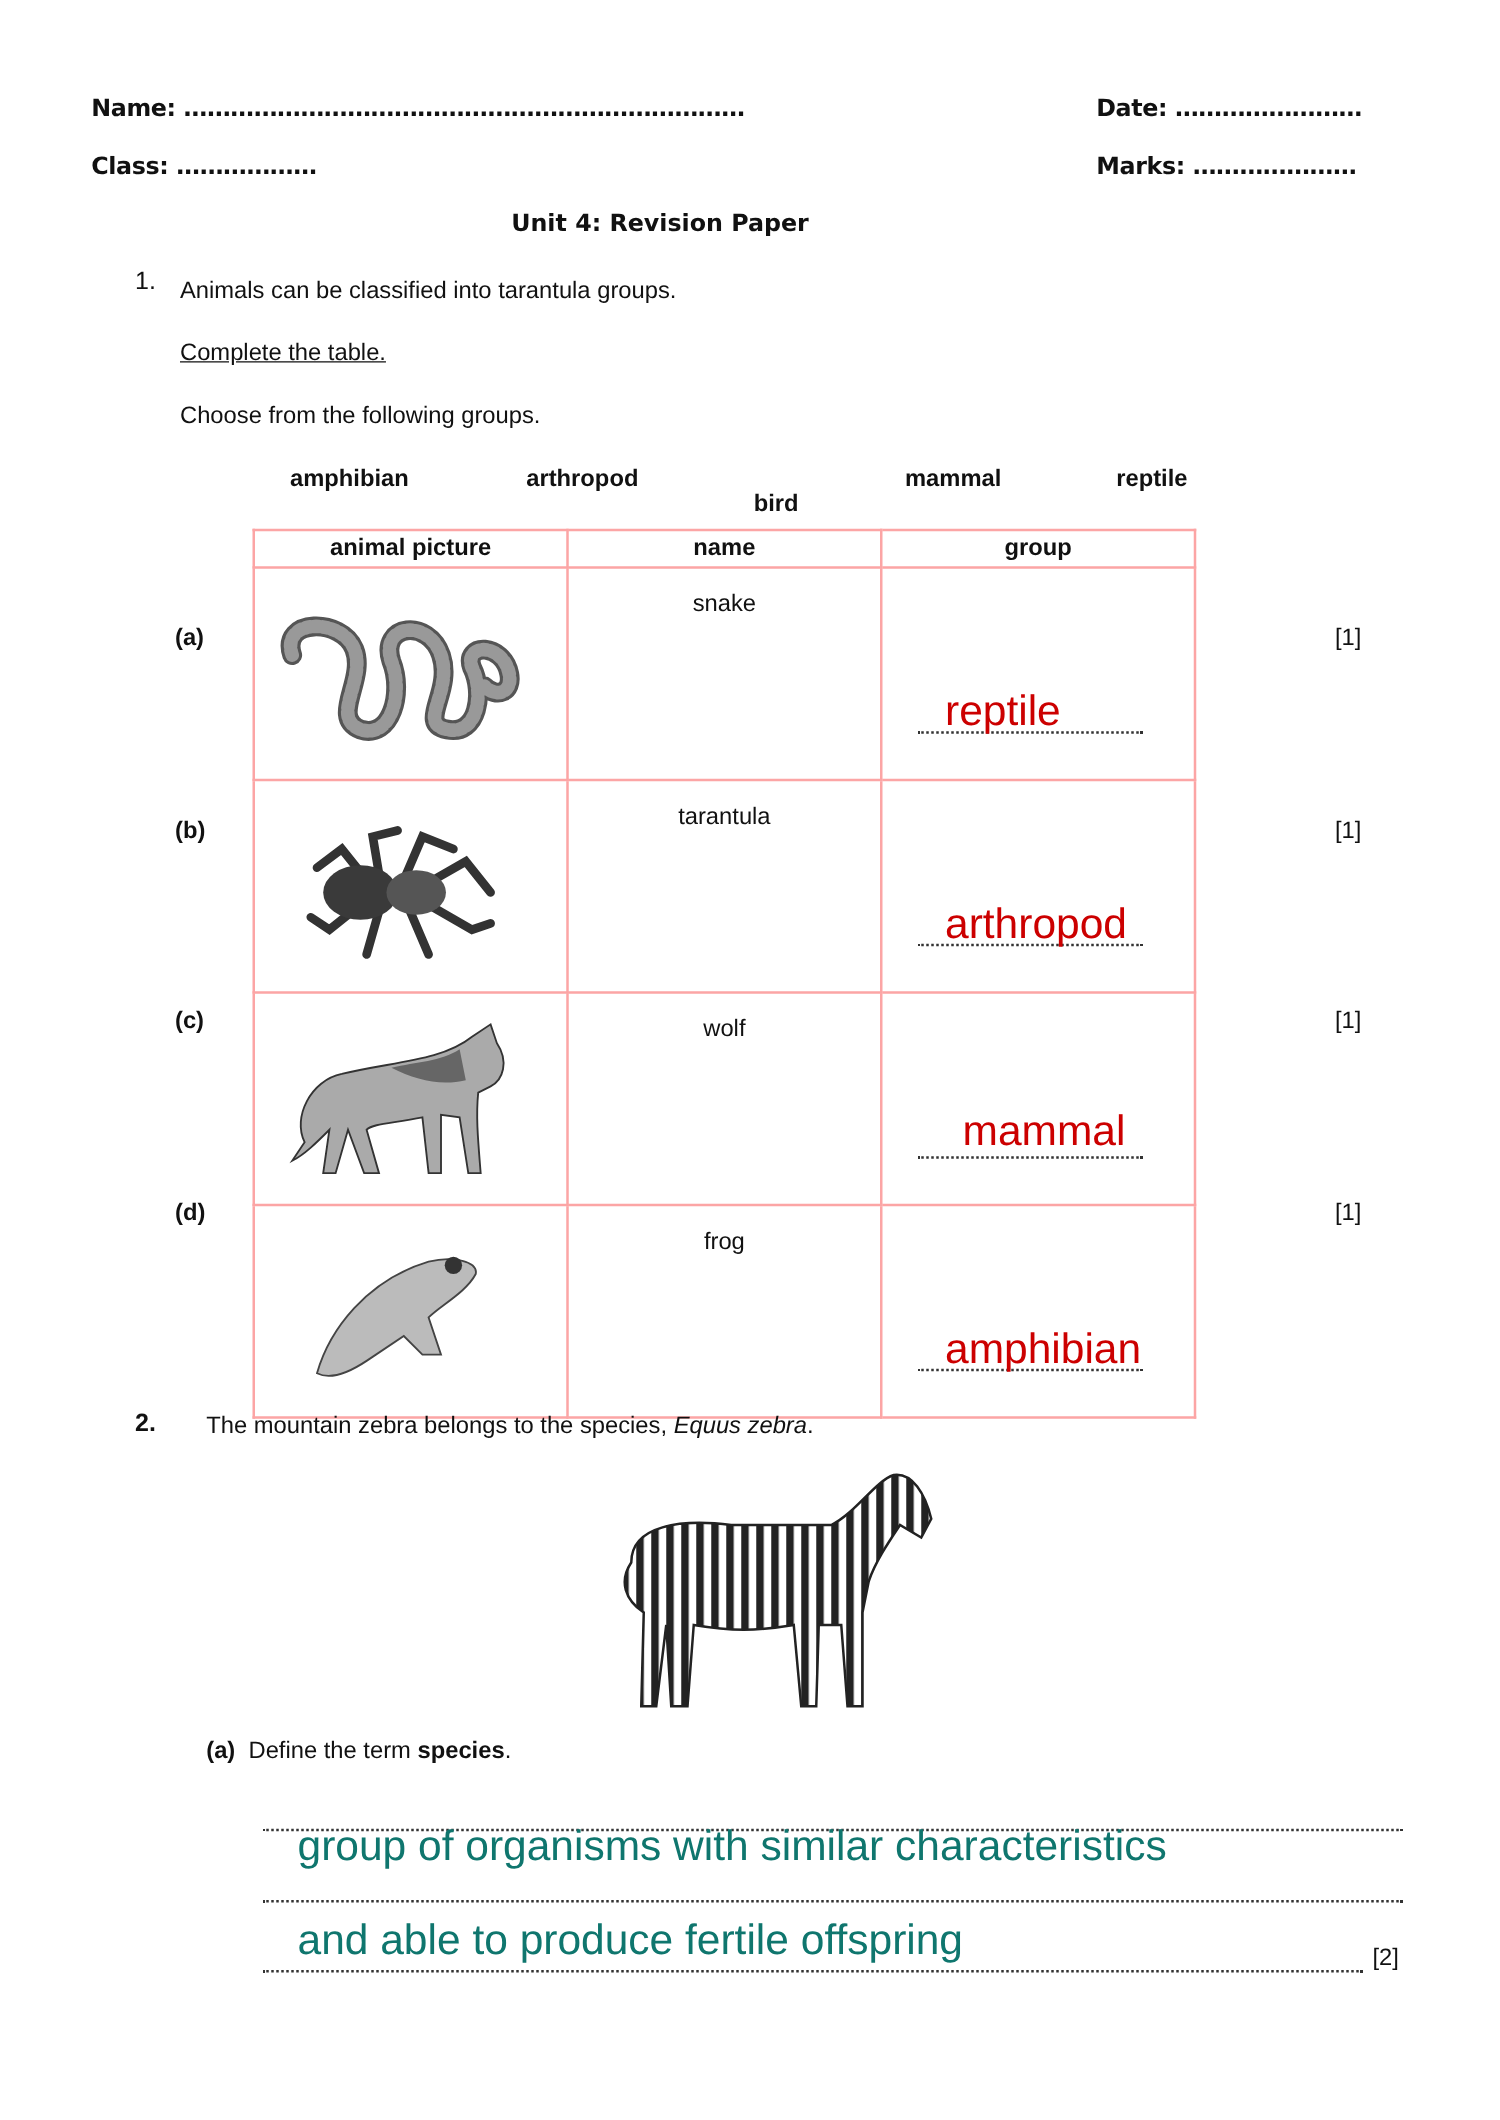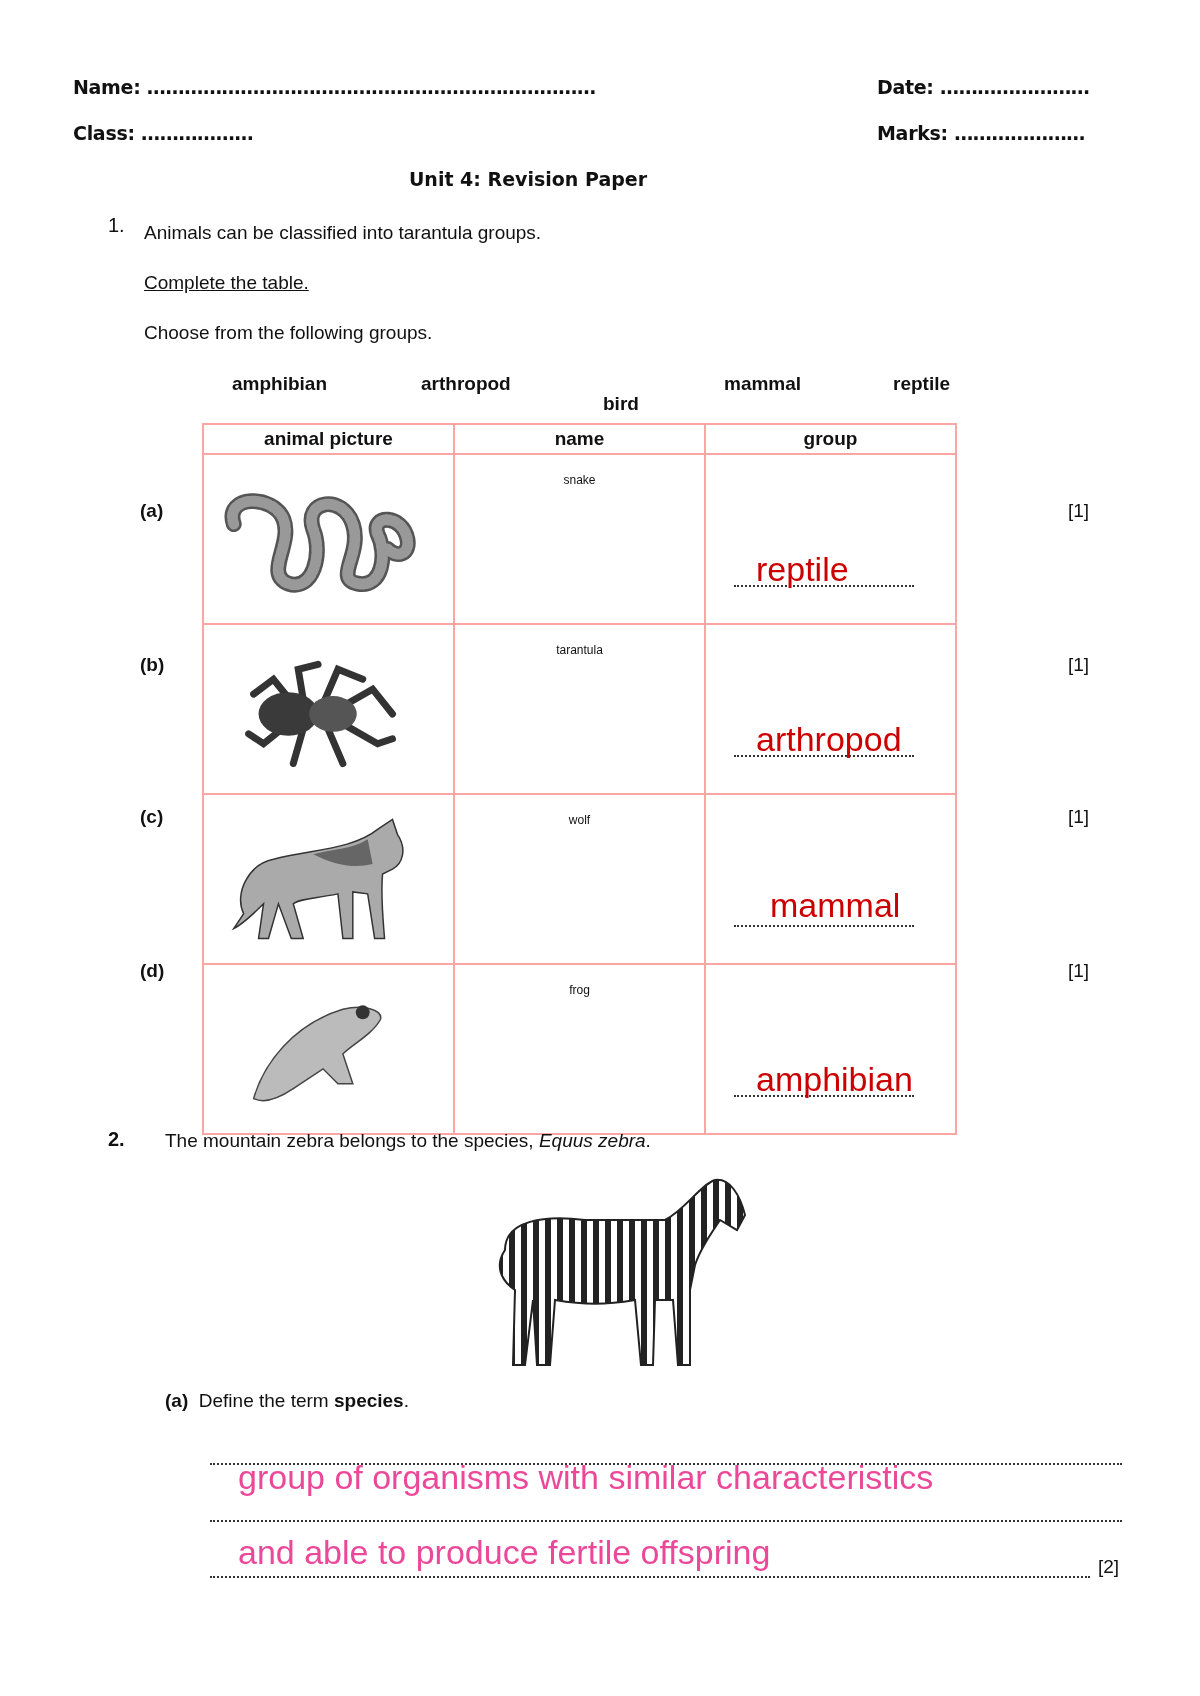--- a/index.html
+++ b/index.html
@@ -13,29 +13,29 @@
     .q-num { font-size: 20px; }
     .q-text { font-size: 19px; }
     .group-word { font-weight: bold; font-size: 19px; }
     table.animals {
       position: absolute; left: 202px; top: 423px; width: 753px;
       border-collapse: collapse; table-layout: fixed;
     }
     table.animals th, table.animals td { border: 2px solid #fca5a5; }
     table.animals th { height: 28px; font-size: 19px; font-weight: bold; padding: 0; }
     table.animals td { height: 150px; vertical-align: top; position: relative; padding: 0; }
-    .name-cell { text-align: center; font-size: 12px; padding-top: 18px !important; }
+    .name-cell { text-align: center; font-size: 19px; padding-top: 18px !important; }
     .answer-wrap { position: absolute; left: 28px; bottom: 36px; width: 180px; }
     .dots { position: absolute; left: 0; bottom: 0; width: 180px; border-bottom: 2px dotted #333; }
     .answer { position: relative; color: #cc0000; font-size: 34px; padding-left: 22px; line-height: 36px; white-space: nowrap; }
     .row-label { font-weight: bold; font-size: 19px; }
     .mark { font-size: 19px; }
     .pic { position: absolute; left: 0; top: 0; width: 100%; height: 100%; }
     .def-line { position: absolute; left: 210px; width: 912px; border-bottom: 2px dotted #333; }
-    .def-answer { position: absolute; color: #ec4899; font-size: 34px; white-space: nowrap; }
+    .def-answer { position: absolute; color: #0f766e; font-size: 34px; white-space: nowrap; }
   </style>
 </head>
 <body>
 
 <div class="abs hdr" style="left:73px; top:76px;">Name: ………………………………………………………………</div>
 <div class="abs hdr" style="left:877px; top:76px;">Date: ……………………</div>
 <div class="abs hdr" style="left:73px; top:122px;">Class: ………………</div>
 <div class="abs hdr" style="left:877px; top:122px;">Marks: …………………</div>
 <div class="abs title" style="left:0; width:1056px; text-align:center; top:168px;">Unit 4: Revision Paper</div>
 

